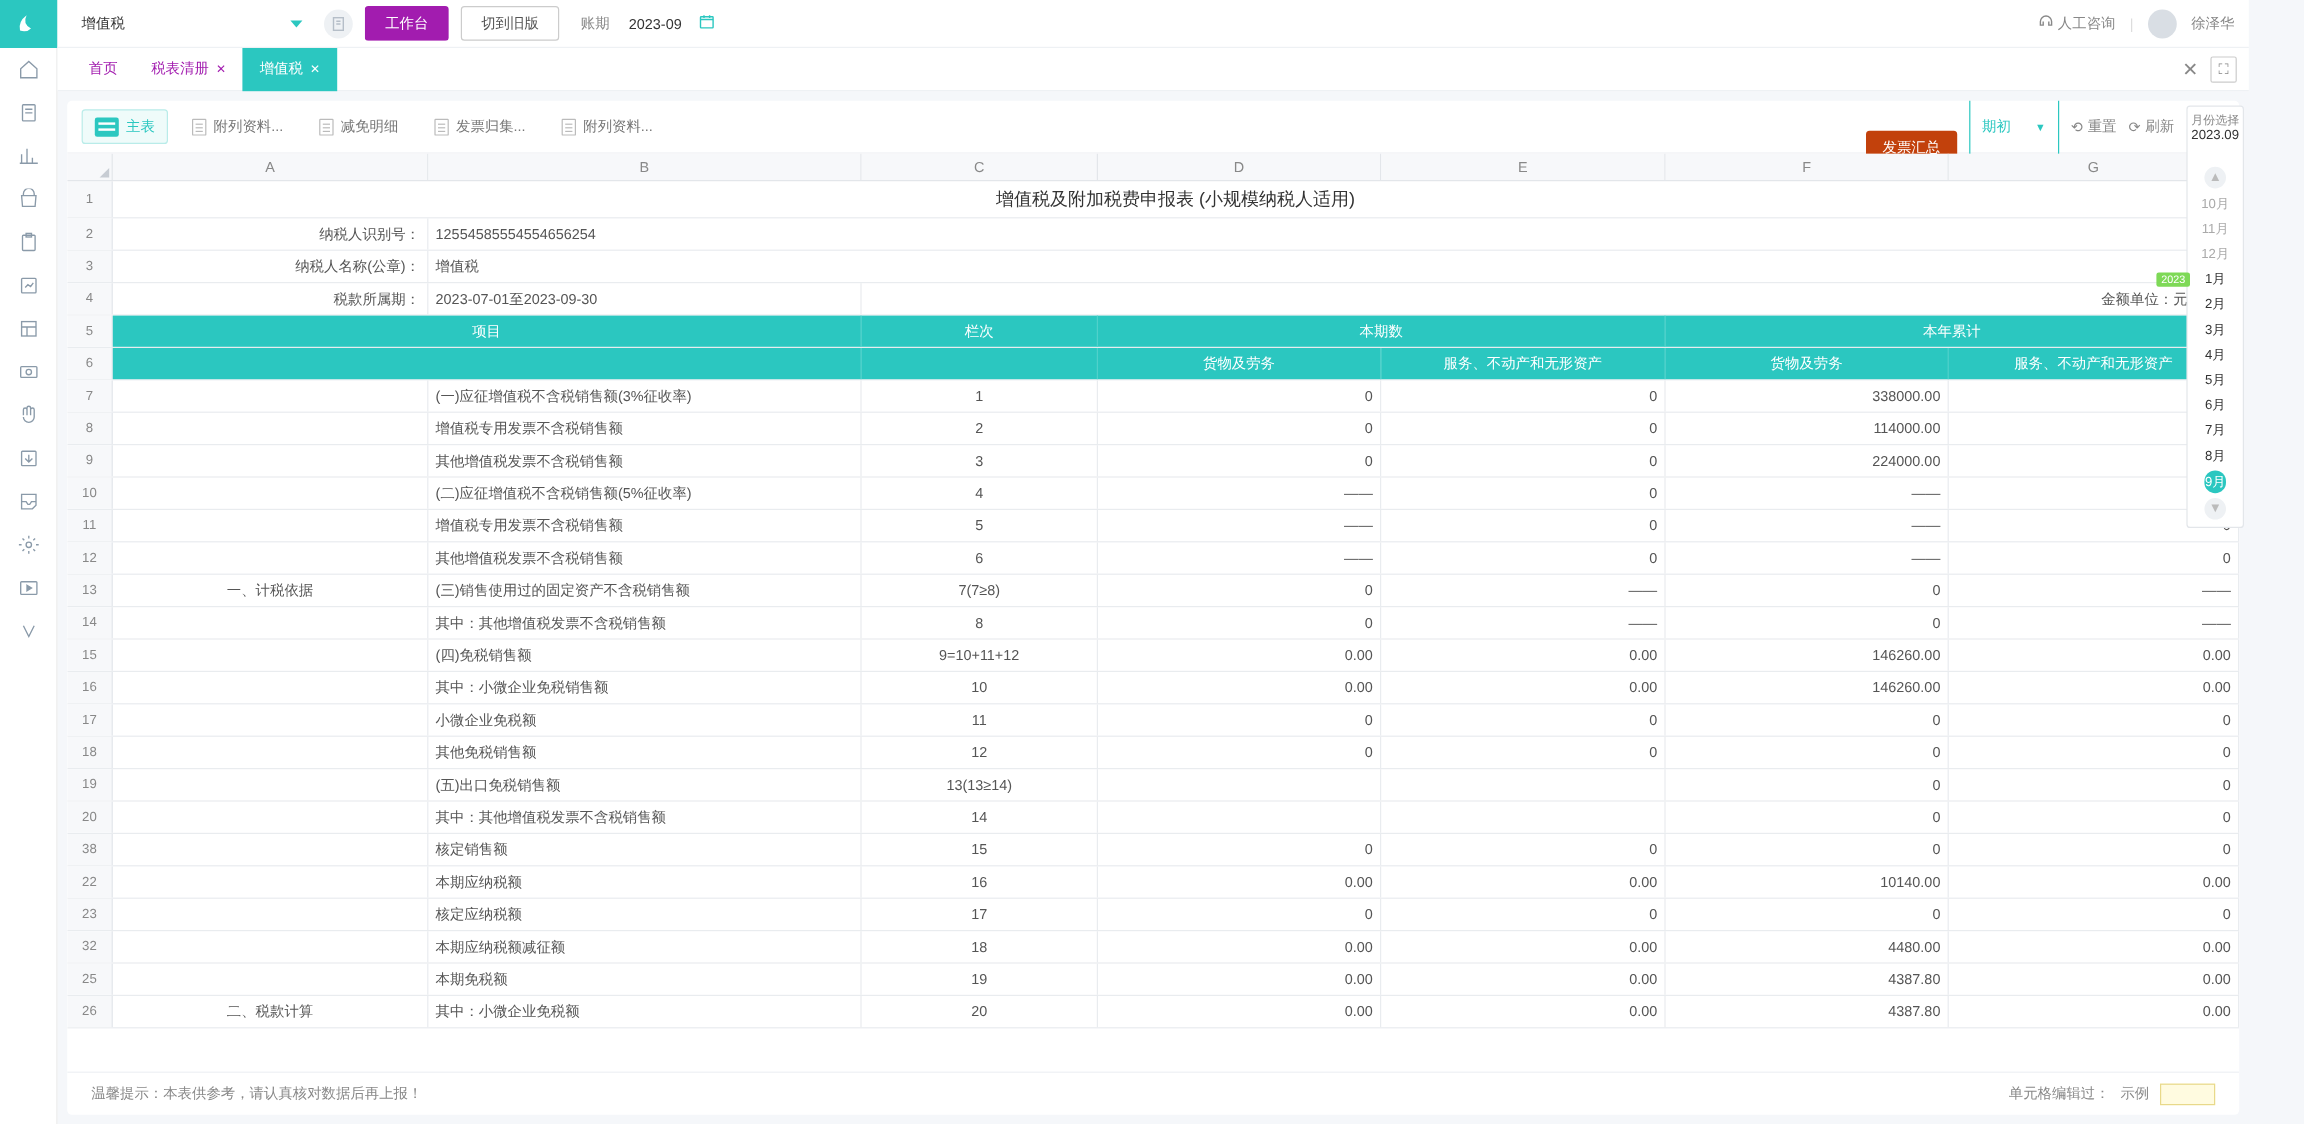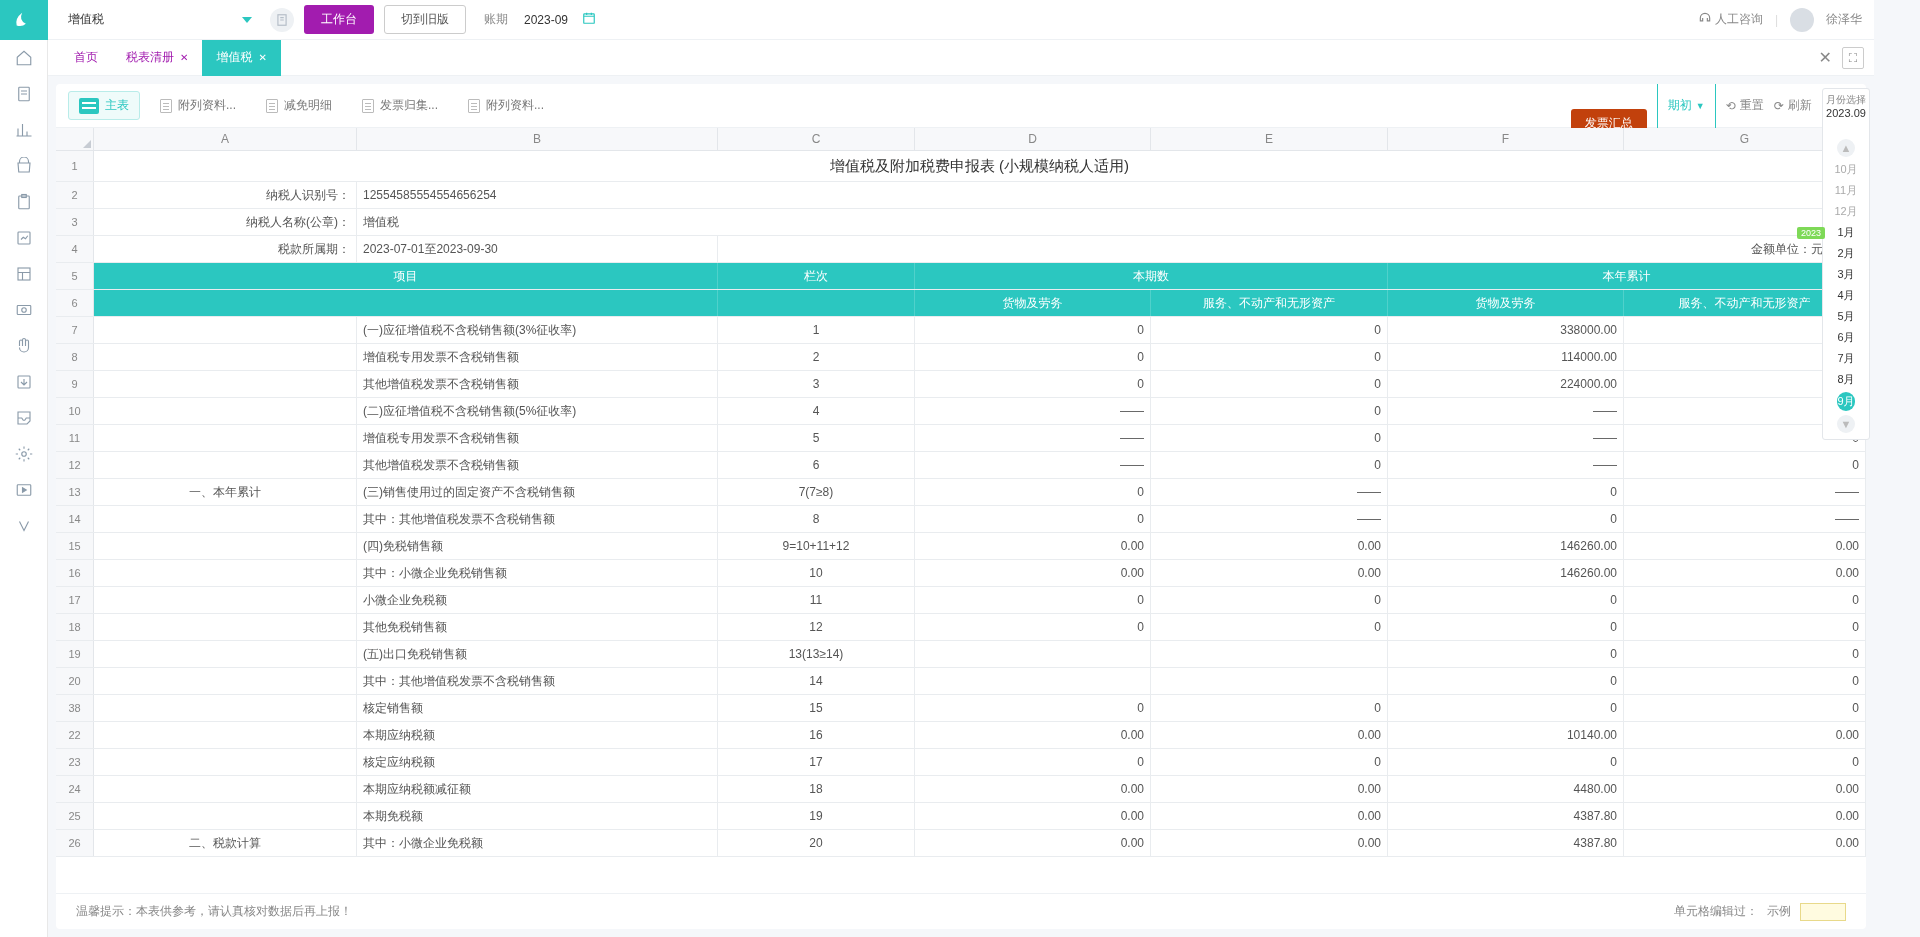--- a/index.html
+++ b/index.html
@@ -33,21 +33,21 @@
 .subtabs { height: 44px; display: flex; align-items: center; padding: 0 12px; gap: 10px; border-bottom: 1px solid #eef1f4; }
 .subtab { padding: 5px 10px; display: flex; align-items: center; gap: 6px; cursor: pointer; color: #777; border-radius: 3px; }
 .subtab.active { color: #2bc7c0; border: 1px solid #b9ece9; background: #effbfa; }
 .subtab-icon-main { width: 20px; height: 16px; background: #2bc7c0; border-radius: 2px; position: relative; }
 .subtab-icon-main::before, .subtab-icon-main::after { content: ""; position: absolute; left: 3px; right: 3px; height: 2px; background: #fff; }
 .subtab-icon-main::before { top: 4px; } .subtab-icon-main::after { top: 9px; }
 .doc-icon { width: 12px; height: 14px; border: 1px solid #bbb; border-radius: 1px; position: relative; }
 .doc-icon::before { content: ""; position: absolute; top: 3px; left: 2px; right: 2px; height: 1px; background: #bbb; box-shadow: 0 3px 0 #bbb, 0 6px 0 #bbb; }
 .subtabs-right { margin-left: auto; display: flex; align-items: center; gap: 10px; }
 .btn-green { background: #c2410c; color: #fff; padding: 6px 14px; border-radius: 3px; cursor: pointer; margin-top: 36px; }
-.btn-outline-green { border: 1px solid #2bc7c0; color: #2bc7c0; padding: 16px 10px; border-radius: 3px; cursor: pointer; display: flex; align-items: center; gap: 4px; }
+.btn-outline-green { border: 1px solid #2bc7c0; color: #2bc7c0; padding: 16px 10px; border-radius: 3px; cursor: pointer; display: flex; align-items: center; gap: 20px; }
 .action-link { color: #888; cursor: pointer; display: flex; align-items: center; gap: 4px; }
 .sheet-wrap { flex: 1; overflow: auto; position: relative; }
 .col-headers { display: flex; background: #f7f8fa; border-bottom: 1px solid #e3e6ea; position: sticky; top: 0; z-index: 2; }
 .corner { width: 38px; height: 22px; background: #f7f8fa; border-right: 1px solid #e3e6ea; position: relative; }
 .corner::after { content: ""; position: absolute; right: 2px; bottom: 2px; width: 0; height: 0; border-left: 8px solid transparent; border-bottom: 8px solid #c7ccd3; }
 .col-h { height: 22px; display: flex; align-items: center; justify-content: center; border-right: 1px solid #e3e6ea; color: #888; background: #f7f8fa; }
 .row { display: flex; border-bottom: 1px solid #e9ecef; }
 .row-h { width: 38px; min-width: 38px; background: #f7f8fa; border-right: 1px solid #e3e6ea; display: flex; align-items: center; justify-content: center; color: #888; font-size: 11px; }
 .cell { border-right: 1px solid #e9ecef; padding: 3px 6px; display: flex; align-items: center; height: 26px; overflow: hidden; white-space: nowrap; color: #555; }
 .cell.center { justify-content: center; }
@@ -364,21 +364,21 @@
               <div class="cell colA merge-label"></div>
               <div class="cell colB">其他增值税发票不含税销售额</div>
               <div class="cell colC center">6</div>
               <div class="cell colD right">——</div>
               <div class="cell colE right">0</div>
               <div class="cell colF right">——</div>
               <div class="cell colG right">0</div>
             </div>
             <div class="row">
               <div class="row-h">13</div>
-              <div class="cell colA merge-label">一、本年累计</div>
+              <div class="cell colA merge-label">一、计税依据</div>
               <div class="cell colB">(三)销售使用过的固定资产不含税销售额</div>
               <div class="cell colC center">7(7≥8)</div>
               <div class="cell colD right">0</div>
               <div class="cell colE right">——</div>
               <div class="cell colF right">0</div>
               <div class="cell colG right">——</div>
             </div>
             <div class="row">
               <div class="row-h">14</div>
               <div class="cell colA merge-label"></div>
@@ -473,21 +473,21 @@
               <div class="row-h">23</div>
               <div class="cell colA merge-label"></div>
               <div class="cell colB">核定应纳税额</div>
               <div class="cell colC center">17</div>
               <div class="cell colD right">0</div>
               <div class="cell colE right">0</div>
               <div class="cell colF right">0</div>
               <div class="cell colG right">0</div>
             </div>
             <div class="row">
-              <div class="row-h">24</div>
+              <div class="row-h">32</div>
               <div class="cell colA merge-label"></div>
               <div class="cell colB">本期应纳税额减征额</div>
               <div class="cell colC center">18</div>
               <div class="cell colD right">0.00</div>
               <div class="cell colE right">0.00</div>
               <div class="cell colF right">4480.00</div>
               <div class="cell colG right">0.00</div>
             </div>
             <div class="row">
               <div class="row-h">25</div>

